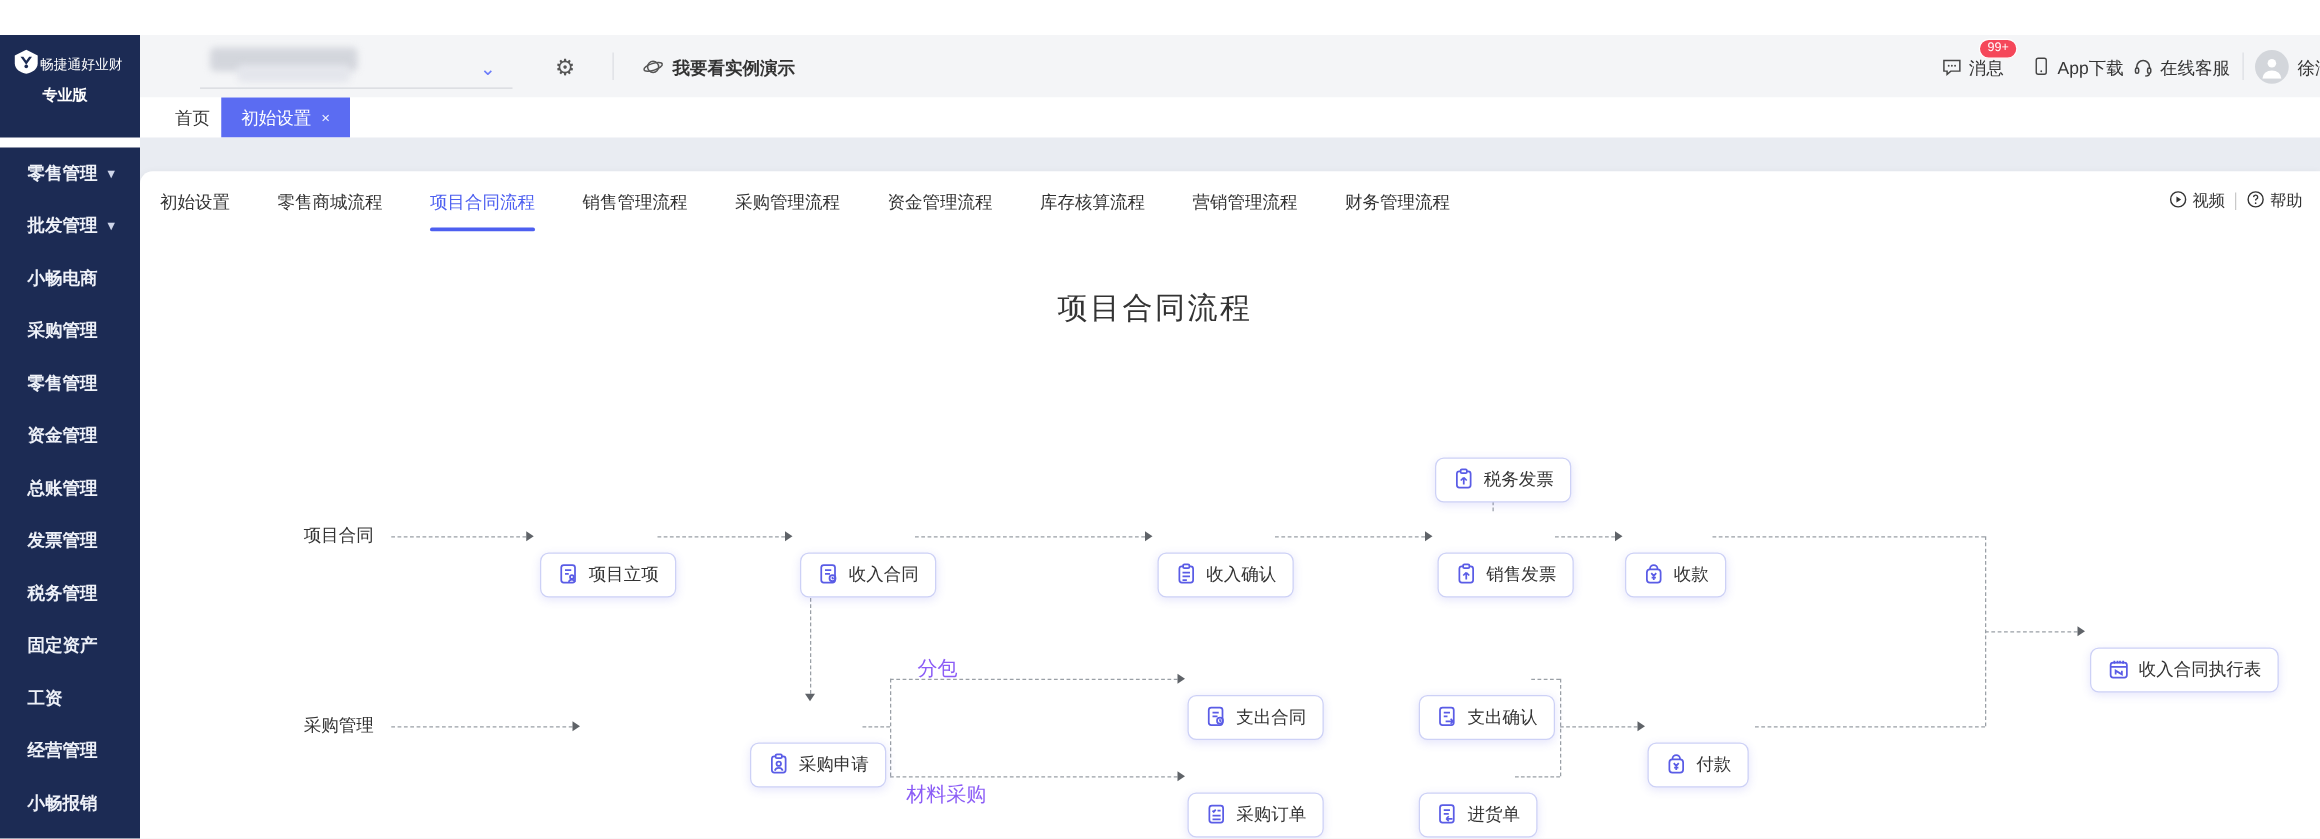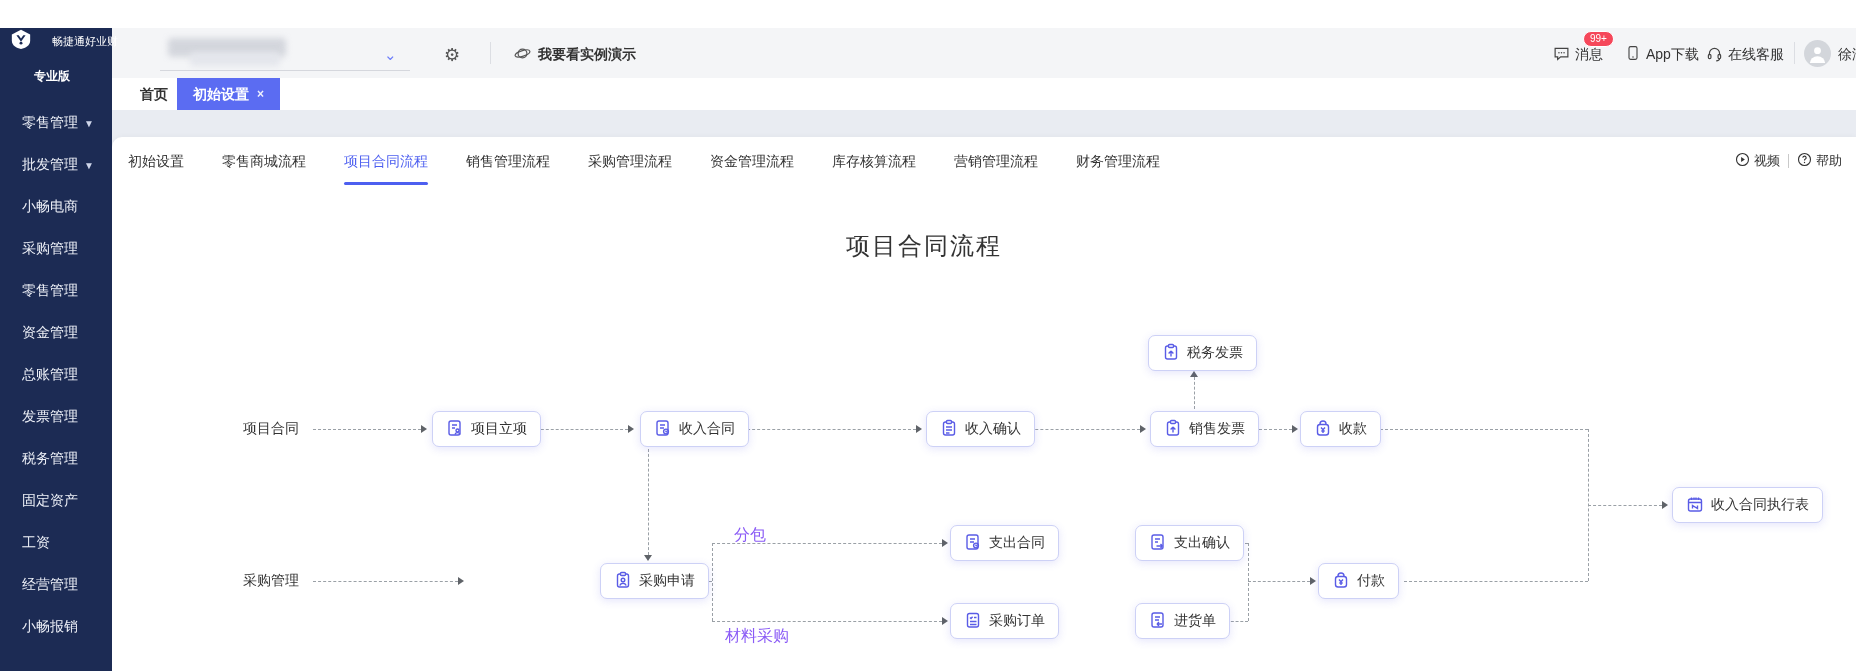--- a/index.html
+++ b/index.html
@@ -2,65 +2,65 @@
 <html><head>
 <meta charset="utf-8">
 <style>
   * { margin:0; padding:0; box-sizing:border-box; }
   html,body { width:1856px; height:671px; font-family:"Liberation Sans","DejaVu Sans",sans-serif; background:#fff; overflow:hidden; }
   #app { position:relative; width:1856px; height:671px; background:#fff; overflow:hidden; }
 
   
   .topbar { position:absolute; left:0; top:28px; width:1856px; height:50px; background:#f4f5f7; }
   .logo-block { position:absolute; left:0; top:28px; width:112px; height:82px; background:#1c2b54; z-index:5; }
-  .logo-row { position:absolute; left:10px; top:0; display:flex; align-items:center; gap:20px;justify-content:flex-end; }
+  .logo-row { position:absolute; left:10px; top:10px; display:flex; align-items:center; gap:0;justify-content:flex-end; }
   .logo-name { color:#fff; font-size:11px; white-space:nowrap; }
   .edition { position:absolute; left:10px; top:40px; color:#fff; font-size:12px; font-weight:bold;margin-left:24px; }
 
   .blur-blob { position:absolute; left:168px; top:38px; width:118px; height:19px; background:#c9ccd4; border-radius:4px; filter:blur(3px); opacity:.75; }
   .blur-blob2 { position:absolute; left:190px; top:52px; width:90px; height:14px; background:#e4e6ec; border-radius:4px; filter:blur(3px); }
   .sel-underline { position:absolute; left:160px; top:70px; width:250px; height:1px; background:#d5d7dd; }
   .chevron { position:absolute; left:384px; top:46px; color:#6b7cfa; font-size:15px; }
   .gear { position:absolute; left:444px; top:44px; font-size:18px; color:#555; }
   .tb-divider { position:absolute; left:490px; top:42px; width:1px; height:22px; background:#dcdee3; }
   .demo { position:absolute; left:514px; top:45px; display:flex; align-items:center; gap:7px; color:#333; font-size:14px; cursor:pointer;font-weight:bold; }
   .tb-item { position:absolute; top:45px; display:flex; align-items:center; gap:5px; font-size:14px; color:#333; cursor:pointer; white-space:nowrap; }
   .badge { position:absolute; left:1583px; top:31px; background:#f5475a; color:#fff; font-size:10px; line-height:14px; padding:0 6px; border-radius:8px; border:1px solid #fff; z-index:6; }
   .avatar { position:absolute; left:1804px; top:40px; width:27px; height:27px; border-radius:50%; background:#d3d6db; overflow:hidden; }
   .avatar svg { display:block; margin:4px auto 0; }
   .username { position:absolute; left:1838px; top:46px; font-size:14px; color:#333; white-space:nowrap; }
 
   
-  .tabrow { position:absolute; left:112px; top:78px; right:0; height:32px; background:#fff;font-weight:bold; }
+  .tabrow { position:absolute; left:112px; top:78px; right:0; height:32px; background:#fff; }
   .wtab-home { position:absolute; left:18px; top:0; height:32px; line-height:32px; font-size:14px; color:#333; padding:0 10px; cursor:pointer; }
   .wtab-active { position:absolute; left:65px; top:0; height:32px; line-height:32px; background:#5b6cf2; color:#fff; font-size:14px; padding:0 16px; display:flex; align-items:center; gap:8px; cursor:pointer; }
   .wtab-close { font-size:12px; cursor:pointer; opacity:.9; }
 
   
-  .sidebar { position:absolute; left:0; top:102px; width:112px; bottom:0; background:#1c2b54; z-index:4; }
+  .sidebar { position:absolute; left:0; top:118px; width:112px; bottom:0; background:#1c2b54; z-index:4;font-weight:bold; }
   .side-item { height:42px; display:flex; align-items:center; padding-left:22px; color:#eef1f8; font-size:14px; cursor:pointer; white-space:nowrap; }
   .side-item .caret { margin-left:6px; font-size:10px; color:#cfd6ea; }
 
   
   .mainbg { position:absolute; left:112px; top:110px; right:0; bottom:0; background:#e9ecf2; }
   .card { position:absolute; left:112px; top:137px; right:0; bottom:0; background:#fff; border-top-left-radius:10px; box-shadow:0 0 6px rgba(0,0,0,.04); overflow:hidden; }
   .card-tabs { position:absolute; left:0; top:0; right:0; height:48px; display:flex; align-items:center; gap:38px; padding-left:16px; }
   .ptab { position:relative; height:48px; line-height:48px; font-size:14px; color:#333; cursor:pointer; white-space:nowrap; }
   .ptab.active { color:#4d5ff0; }
   .ptab.active::after { content:""; position:absolute; left:0; right:0; bottom:0; height:3px; background:#4d5ff0; border-radius:2px; }
   .card-tools { position:absolute; right:14px; top:0; height:48px; display:flex; align-items:center; gap:8px; font-size:13px; color:#333; }
   .tool-div { width:1px; height:14px; background:#c9c9c9; }
   .tool-item { display:flex; align-items:center; gap:4px; cursor:pointer; }
 
   .flow-title { position:absolute; left:0; right:120px; top:93px; text-align:center; font-size:24px; color:#333; letter-spacing:2px; }
 
   
   .row-label { position:absolute; font-size:14px; color:#333; white-space:nowrap; }
   .branch-label { position:absolute; font-size:16px; color:#8b5cf6; white-space:nowrap; }
-  .node { position:absolute; height:36px; display:flex; align-items:center; gap:7px; padding:0 13px; background:#fff; border:1px solid #cdd1f6; border-radius:7px; box-shadow:0 2px 8px rgba(93,95,230,.16); font-size:14px; color:#333; white-space:nowrap; cursor:pointer; }
+  .node { position:absolute; height:36px; display:flex; align-items:center; gap:7px; padding:0 13px; background:#fff; border:1px solid #cdd1f6; border-radius:7px; box-shadow:0 2px 8px rgba(93,95,230,.16); font-size:14px; color:#333; white-space:nowrap; cursor:pointer;margin-top:31px; }
   .node svg { flex:none; }
   .hline { position:absolute; height:0; border-top:1.5px dashed #9aa0a6; }
   .vline { position:absolute; width:0; border-left:1.5px dashed #9aa0a6; }
   .ar-r { position:absolute; width:0; height:0; border-top:4px solid transparent; border-bottom:4px solid transparent; border-left:6px solid #5f6368; }
   .ar-u { position:absolute; width:0; height:0; border-left:4px solid transparent; border-right:4px solid transparent; border-bottom:6px solid #5f6368; }
   .ar-d { position:absolute; width:0; height:0; border-left:4px solid transparent; border-right:4px solid transparent; border-top:6px solid #5f6368; }
 </style>
 </head>
 <body>
 

